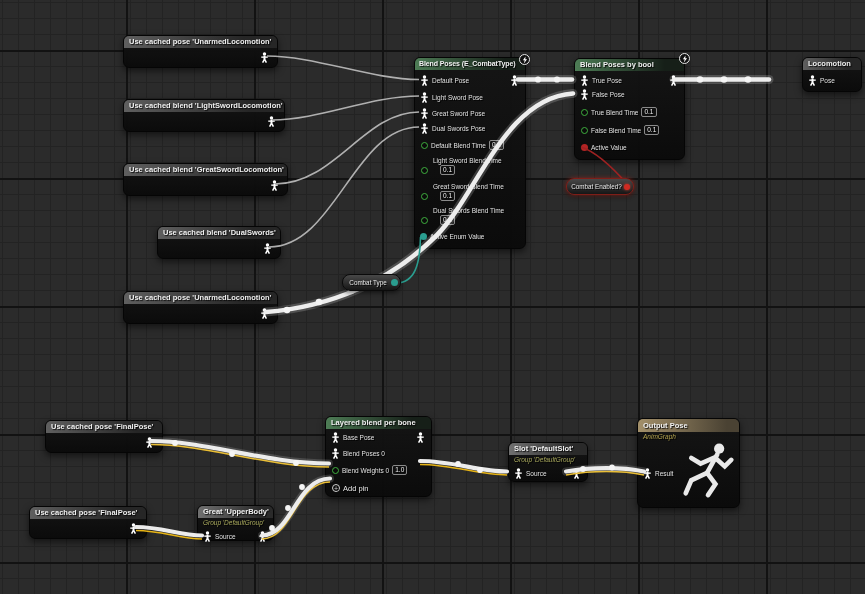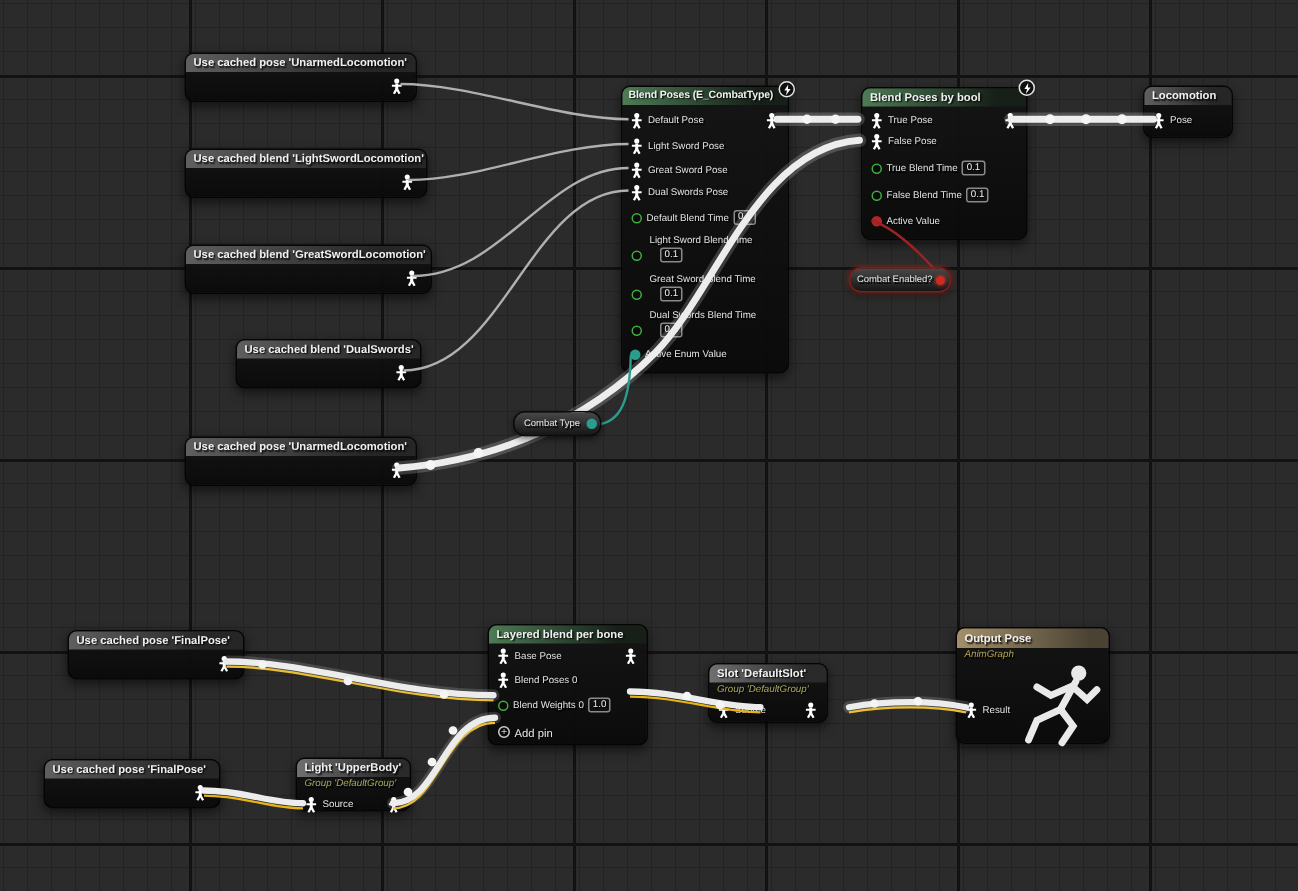--- a/index.html
+++ b/index.html
@@ -274,21 +274,21 @@
         <g fill="#fff" stroke="#fff">
           <circle cx="5" cy="2.1" r="1.9" stroke="none"></circle>
           <path d="M5 4 V8" stroke-width="2.2"></path>
           <path d="M1.4 5.6 H8.6" stroke-width="1.5"></path>
           <path d="M5 7.8 L2.9 11.6 M5 7.8 L7.1 11.6" stroke-width="1.7"></path>
         </g>
       </svg>
   </div>
 </div>
 
-<div class="node" style="left:762px;top:57px;width:60px;height:35px">
+<div class="node" style="left:802px;top:57px;width:60px;height:35px">
   <div class="title t-gray">Locomotion</div>
   <div class="row" style="left:5px;top:17px">
     <svg class="person" viewBox="0 0 10 12" width="9" height="11">
         <g fill="#fff" stroke="#fff">
           <circle cx="5" cy="2.1" r="1.9" stroke="none"></circle>
           <path d="M5 4 V8" stroke-width="2.2"></path>
           <path d="M1.4 5.6 H8.6" stroke-width="1.5"></path>
           <path d="M5 7.8 L2.9 11.6 M5 7.8 L7.1 11.6" stroke-width="1.7"></path>
         </g>
       </svg>
@@ -363,21 +363,21 @@
           <circle cx="5" cy="2.1" r="1.9" stroke="none"></circle>
           <path d="M5 4 V8" stroke-width="2.2"></path>
           <path d="M1.4 5.6 H8.6" stroke-width="1.5"></path>
           <path d="M5 7.8 L2.9 11.6 M5 7.8 L7.1 11.6" stroke-width="1.7"></path>
         </g>
       </svg>
   </div>
 </div>
 
 <div class="node" style="left:197px;top:505px;width:77px;height:36px">
-  <div class="title t-slot">Light 'UpperBody'</div>
+  <div class="title t-slot">Great 'UpperBody'</div>
   <div class="sub">Group 'DefaultGroup'</div>
   <div class="row" style="left:5px;top:25px">
     <svg class="person" viewBox="0 0 10 12" width="9" height="11">
         <g fill="#fff" stroke="#fff">
           <circle cx="5" cy="2.1" r="1.9" stroke="none"></circle>
           <path d="M5 4 V8" stroke-width="2.2"></path>
           <path d="M1.4 5.6 H8.6" stroke-width="1.5"></path>
           <path d="M5 7.8 L2.9 11.6 M5 7.8 L7.1 11.6" stroke-width="1.7"></path>
         </g>
       </svg>
@@ -388,21 +388,21 @@
         <g fill="#fff" stroke="#fff">
           <circle cx="5" cy="2.1" r="1.9" stroke="none"></circle>
           <path d="M5 4 V8" stroke-width="2.2"></path>
           <path d="M1.4 5.6 H8.6" stroke-width="1.5"></path>
           <path d="M5 7.8 L2.9 11.6 M5 7.8 L7.1 11.6" stroke-width="1.7"></path>
         </g>
       </svg>
   </div>
 </div>
 
-<div class="node" style="left:472px;top:442px;width:80px;height:40px">
+<div class="node" style="left:508px;top:442px;width:80px;height:40px">
   <div class="title t-slot">Slot 'DefaultSlot'</div>
   <div class="sub">Group 'DefaultGroup'</div>
   <div class="row" style="left:5px;top:25px">
     <svg class="person" viewBox="0 0 10 12" width="9" height="11">
         <g fill="#fff" stroke="#fff">
           <circle cx="5" cy="2.1" r="1.9" stroke="none"></circle>
           <path d="M5 4 V8" stroke-width="2.2"></path>
           <path d="M1.4 5.6 H8.6" stroke-width="1.5"></path>
           <path d="M5 7.8 L2.9 11.6 M5 7.8 L7.1 11.6" stroke-width="1.7"></path>
         </g>
@@ -414,21 +414,21 @@
         <g fill="#fff" stroke="#fff">
           <circle cx="5" cy="2.1" r="1.9" stroke="none"></circle>
           <path d="M5 4 V8" stroke-width="2.2"></path>
           <path d="M1.4 5.6 H8.6" stroke-width="1.5"></path>
           <path d="M5 7.8 L2.9 11.6 M5 7.8 L7.1 11.6" stroke-width="1.7"></path>
         </g>
       </svg>
   </div>
 </div>
 
-<div class="node" style="left:637px;top:418px;width:103px;height:78px">
+<div class="node" style="left:637px;top:418px;width:103px;height:90px">
   <div class="title t-tan" style="height:13px;line-height:13px">Output Pose</div>
   <div class="sub" style="color:#b1a14e">AnimGraph</div>
   <div class="row" style="left:5px;top:49px">
     <svg class="person" viewBox="0 0 10 12" width="9" height="11">
         <g fill="#fff" stroke="#fff">
           <circle cx="5" cy="2.1" r="1.9" stroke="none"></circle>
           <path d="M5 4 V8" stroke-width="2.2"></path>
           <path d="M1.4 5.6 H8.6" stroke-width="1.5"></path>
           <path d="M5 7.8 L2.9 11.6 M5 7.8 L7.1 11.6" stroke-width="1.7"></path>
         </g>

